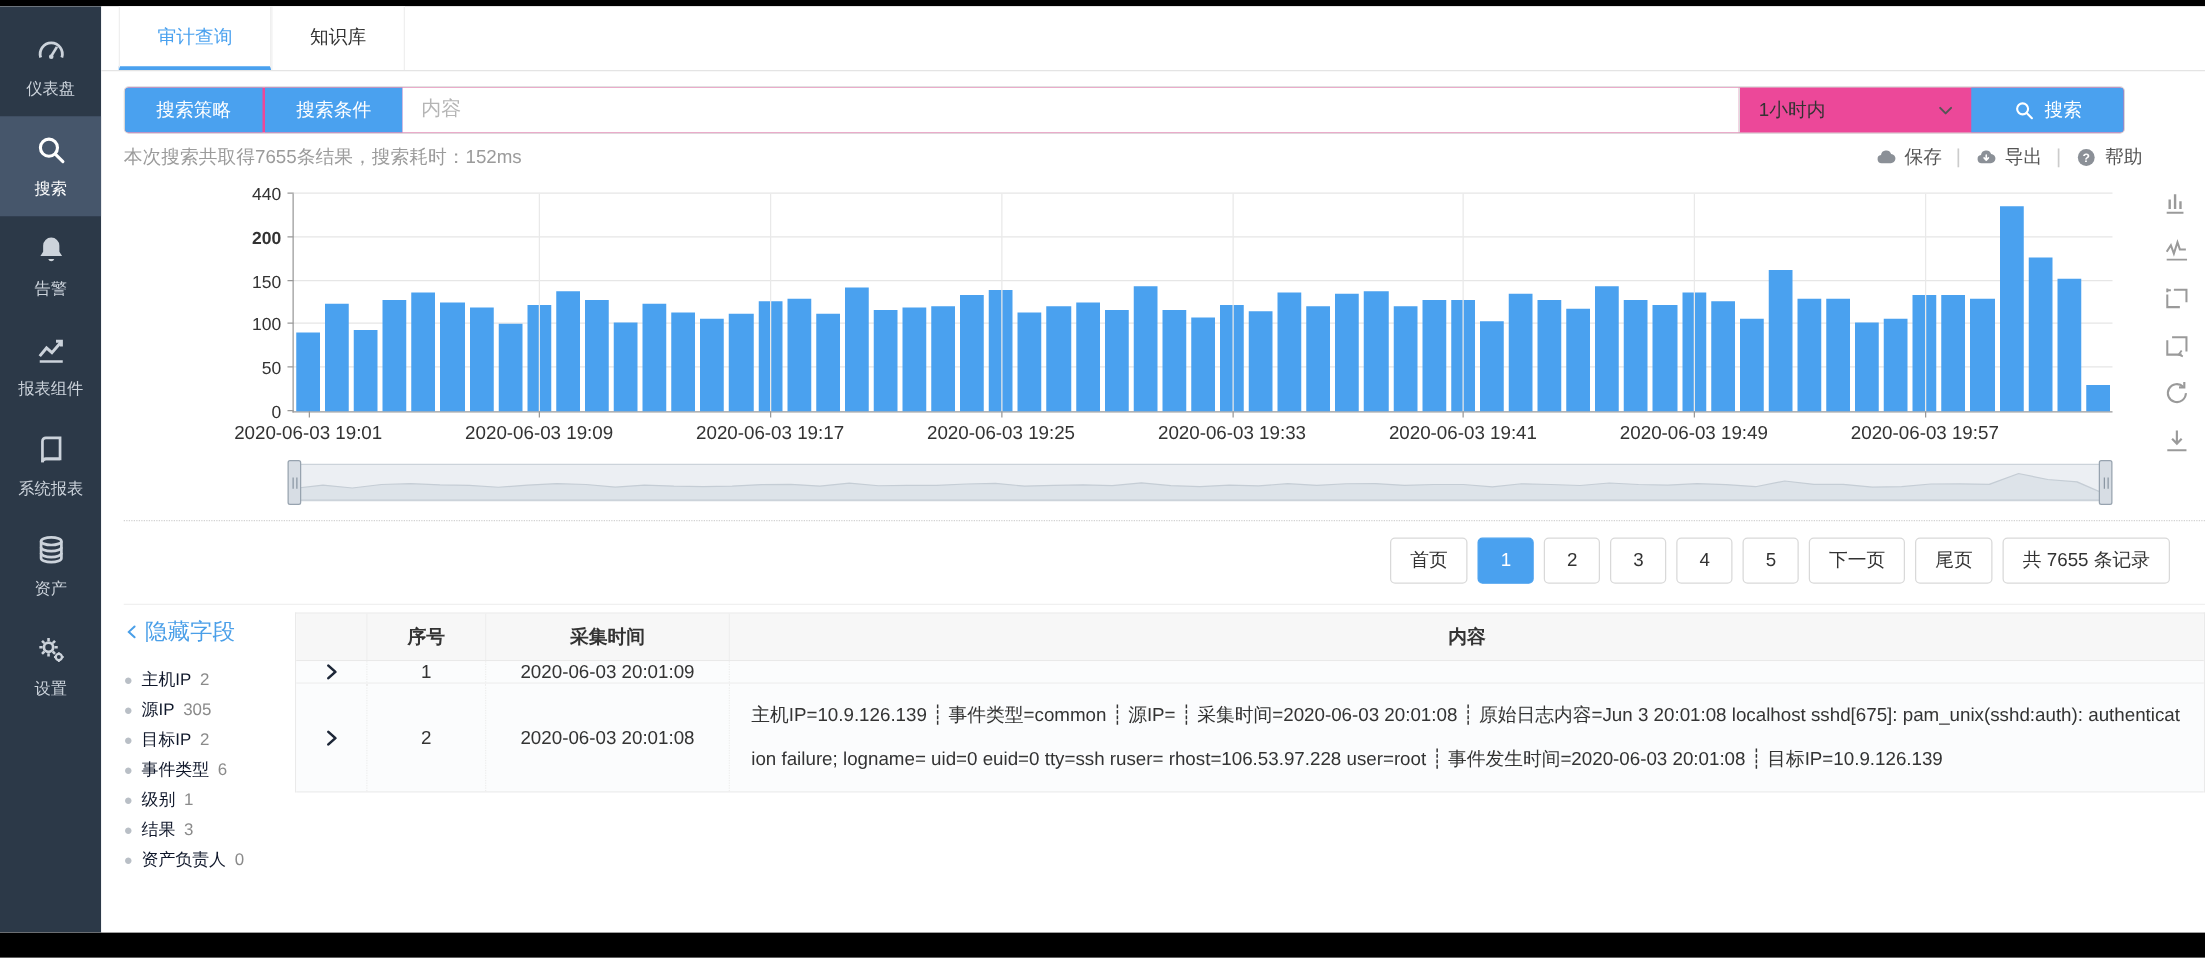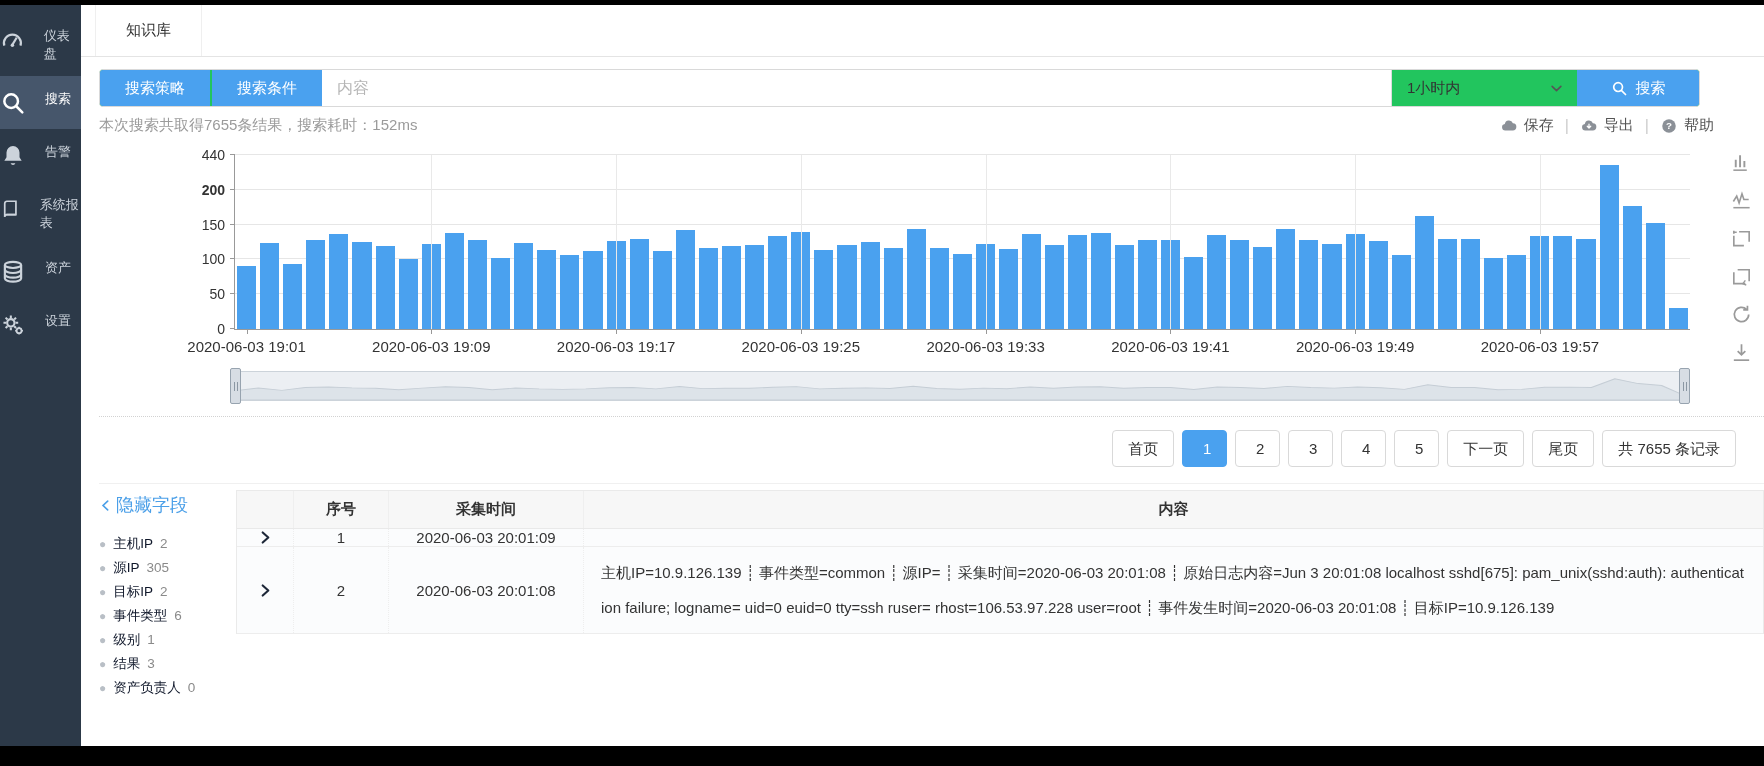--- a/index.html
+++ b/index.html
@@ -2,35 +2,35 @@
 <html><head>
 <meta charset="utf-8">
 <style>
   * { box-sizing: border-box; margin: 0; padding: 0; }
   body { margin:0; background:#000; font-family:"Liberation Sans","DejaVu Sans",sans-serif; }
   .screen { position:relative; width:1764px; height:766px; background:#000; overflow:hidden; }
   .app { position:absolute; top:5px; left:0; width:1764px; height:741px; background:#fff; display:flex; overflow:hidden; }
 
   
   .sidebar { width:81px; background:#2c3948; flex-shrink:0; display:flex; flex-direction:column; padding-top:8px; }
-  .side-item { display:flex; flex-direction:row; gap:19px; padding:14px 0 13px; color:#ccd3db; font-size:13px; cursor:pointer; }
+  .side-item { display:flex; flex-direction:column; align-items:center; gap:9px; padding:14px 0 13px; color:#ccd3db; font-size:13px; cursor:pointer; }
   .side-item.active { background:#46566b; color:#fff; }
   .side-item .icn { width:26px; height:26px; }
   .icn svg { width:100%; height:100%; display:block; }
 
   
   .main { flex:1; display:flex; flex-direction:column; min-width:0; background:#fff; }
   .tabbar { height:52px; border-bottom:1px solid #e4e4e4; display:flex; padding-left:14px; flex-shrink:0; }
   .tab { padding:0 30px; line-height:50px; font-size:15px; color:#333; border-left:1px solid #efefef; border-right:1px solid #efefef; cursor:pointer; background:#fff; }
   .tab.active { color:#4aa1ef; border-bottom:3px solid #4aa1ef; }
 
   .content { flex:1; padding:12px 0 0 18px; min-width:0; }
 
   
-  .searchbar { display:flex; height:38px; margin-right:64px; border:1px solid #d9d9d9; border-radius:4px; background:#22c55e; align-items:stretch; overflow:hidden; }
+  .searchbar { display:flex; height:38px; margin-right:64px; border:1px solid #d9d9d9; border-radius:4px; background:#ec4899; align-items:stretch; overflow:hidden; }
   .sb-btn { width:110px; background:#4aa1ef; color:#fff; font-size:15px; display:flex; align-items:center; justify-content:center; cursor:pointer; flex-shrink:0; }
   .sb-btn.second { margin-left:2px; }
   .sb-input { flex:1; border:none; outline:none; font-size:16px; padding:0 15px; color:#333; min-width:0; }
   .sb-input::placeholder { color:#b5b5b5; }
   .sb-select { width:186px; border-left:1px solid #dcdcdc; display:flex; align-items:center; justify-content:space-between; padding:0 13px 0 15px; font-size:15px; color:#333; cursor:pointer; flex-shrink:0; }
   .sb-select .icn { width:15px; height:15px; color:#555; }
   .sb-search { width:122px; background:#4aa1ef; color:#fff; font-size:15px; display:flex; align-items:center; justify-content:center; gap:8px; cursor:pointer; flex-shrink:0; }
   .sb-search .icn { width:17px; height:17px; }
 
   
@@ -60,21 +60,21 @@
   .slider { position:relative; margin:7px 78px 0 135px; height:30px; background:#eceff3; border:1px solid #ccd3da; border-radius:3px; cursor:pointer; }
   .slider svg { position:absolute; left:0; top:0; width:100%; height:100%; }
   .handle { position:absolute; top:-4px; width:11px; height:36px; background:#d7dde4; border:1px solid #97a3af; border-radius:2px; cursor:ew-resize; z-index:2; display:flex; align-items:center; justify-content:center; }
   .handle.left { left:-5px; } .handle.right { right:-5px; }
   .grip { width:4px; height:9px; border-left:1px solid #8b97a3; border-right:1px solid #8b97a3; }
 
   .dotted { border-top:1px dotted #d2d2d2; margin:15px 0 0 0; }
 
   
   .pagination { display:flex; justify-content:flex-end; gap:8px; margin:13px 28px 0 0; }
-  .pg { min-width:45px; padding:0 15px; height:37px; line-height:35px; text-align:right; border:1px solid #d9d9d9; border-radius:4px; font-size:15px; color:#333; background:#fff; cursor:pointer; white-space:nowrap; }
+  .pg { min-width:45px; padding:0 15px; height:37px; line-height:35px; text-align:center; border:1px solid #d9d9d9; border-radius:4px; font-size:15px; color:#333; background:#fff; cursor:pointer; white-space:nowrap; }
   .pg.active { background:#4aa1ef; border-color:#4aa1ef; color:#fff; }
 
   
   .bottom { display:flex; margin-top:16px; border-top:1px solid #f0f0f0; padding-top:6px; align-items:flex-start; }
   .fields { width:137px; flex-shrink:0; padding-top:3px; }
   .fields-title { display:flex; align-items:center; gap:4px; color:#4a9fe8; font-size:18px; margin-bottom:15px; cursor:pointer; }
   .fields-title .icn { width:13px; height:13px; }
   .field-item { display:flex; gap:7px; font-size:13.5px; line-height:24px; align-items:baseline; cursor:pointer; }
   .field-item .bullet { color:#b9bfc6; font-size:12px; }
   .field-item .flabel { color:#0f172a; }
@@ -125,20 +125,30 @@
             <svg viewBox="0 0 24 24">
               <path d="M12 2.8a6 6 0 0 0-6 6v4.4L4 16.4h16l-2-3.2V8.8a6 6 0 0 0-6-6z" fill="currentColor"></path>
               <path d="M9.8 18.6a2.3 2.3 0 0 0 4.4 0z" fill="currentColor"></path>
             </svg>
           </span>
           <span>告警</span>
         </div>
         <div class="side-item">
           <span class="icn">
             <svg viewBox="0 0 24 24">
+              <path d="M3.5 16.5l5-6 4 3.5 6.5-7.5" fill="none" stroke="currentColor" stroke-width="2.2"></path>
+              <path d="M15.5 5.5h4v4" fill="none" stroke="currentColor" stroke-width="2.2"></path>
+              <path d="M3.5 20.5h17" stroke="currentColor" stroke-width="2"></path>
+            </svg>
+          </span>
+          <span>报表组件</span>
+        </div>
+        <div class="side-item">
+          <span class="icn">
+            <svg viewBox="0 0 24 24">
               <path d="M5.5 5.5a2.5 2.5 0 0 1 2.5-2.5h10.5v15.5H8a2.5 2.5 0 0 0-2.5 2.5V5.5z" fill="none" stroke="currentColor" stroke-width="2"></path>
               <path d="M5.5 21a2.5 2.5 0 0 1 2.5-2.5h10.5" fill="none" stroke="currentColor" stroke-width="2"></path>
             </svg>
           </span>
           <span>系统报表</span>
         </div>
         <div class="side-item">
           <span class="icn">
             <svg viewBox="0 0 24 24">
               <ellipse cx="12" cy="5.5" rx="7.5" ry="2.8" fill="none" stroke="currentColor" stroke-width="2"></ellipse>
@@ -156,20 +166,21 @@
               <circle cx="17.6" cy="17.2" r="2.3" fill="none" stroke="currentColor" stroke-width="1.7"></circle>
               <path d="M17.6 13.6v1.2M17.6 19.6v1.2M14 17.2h1.2M20 17.2h1.2" stroke="currentColor" stroke-width="1.4"></path>
             </svg>
           </span>
           <span>设置</span>
         </div>
       </aside>
 
     <main class="main">
       <div class="tabbar">
+          <div class="tab active">审计查询</div>
           <div class="tab">知识库</div>
         </div>
 
       <div class="content">
 
         <div class="searchbar">
           <div class="sb-btn">搜索策略</div>
           <div class="sb-btn second">搜索条件</div>
           <input class="sb-input" placeholder="内容" style="">
           <div class="sb-select">

